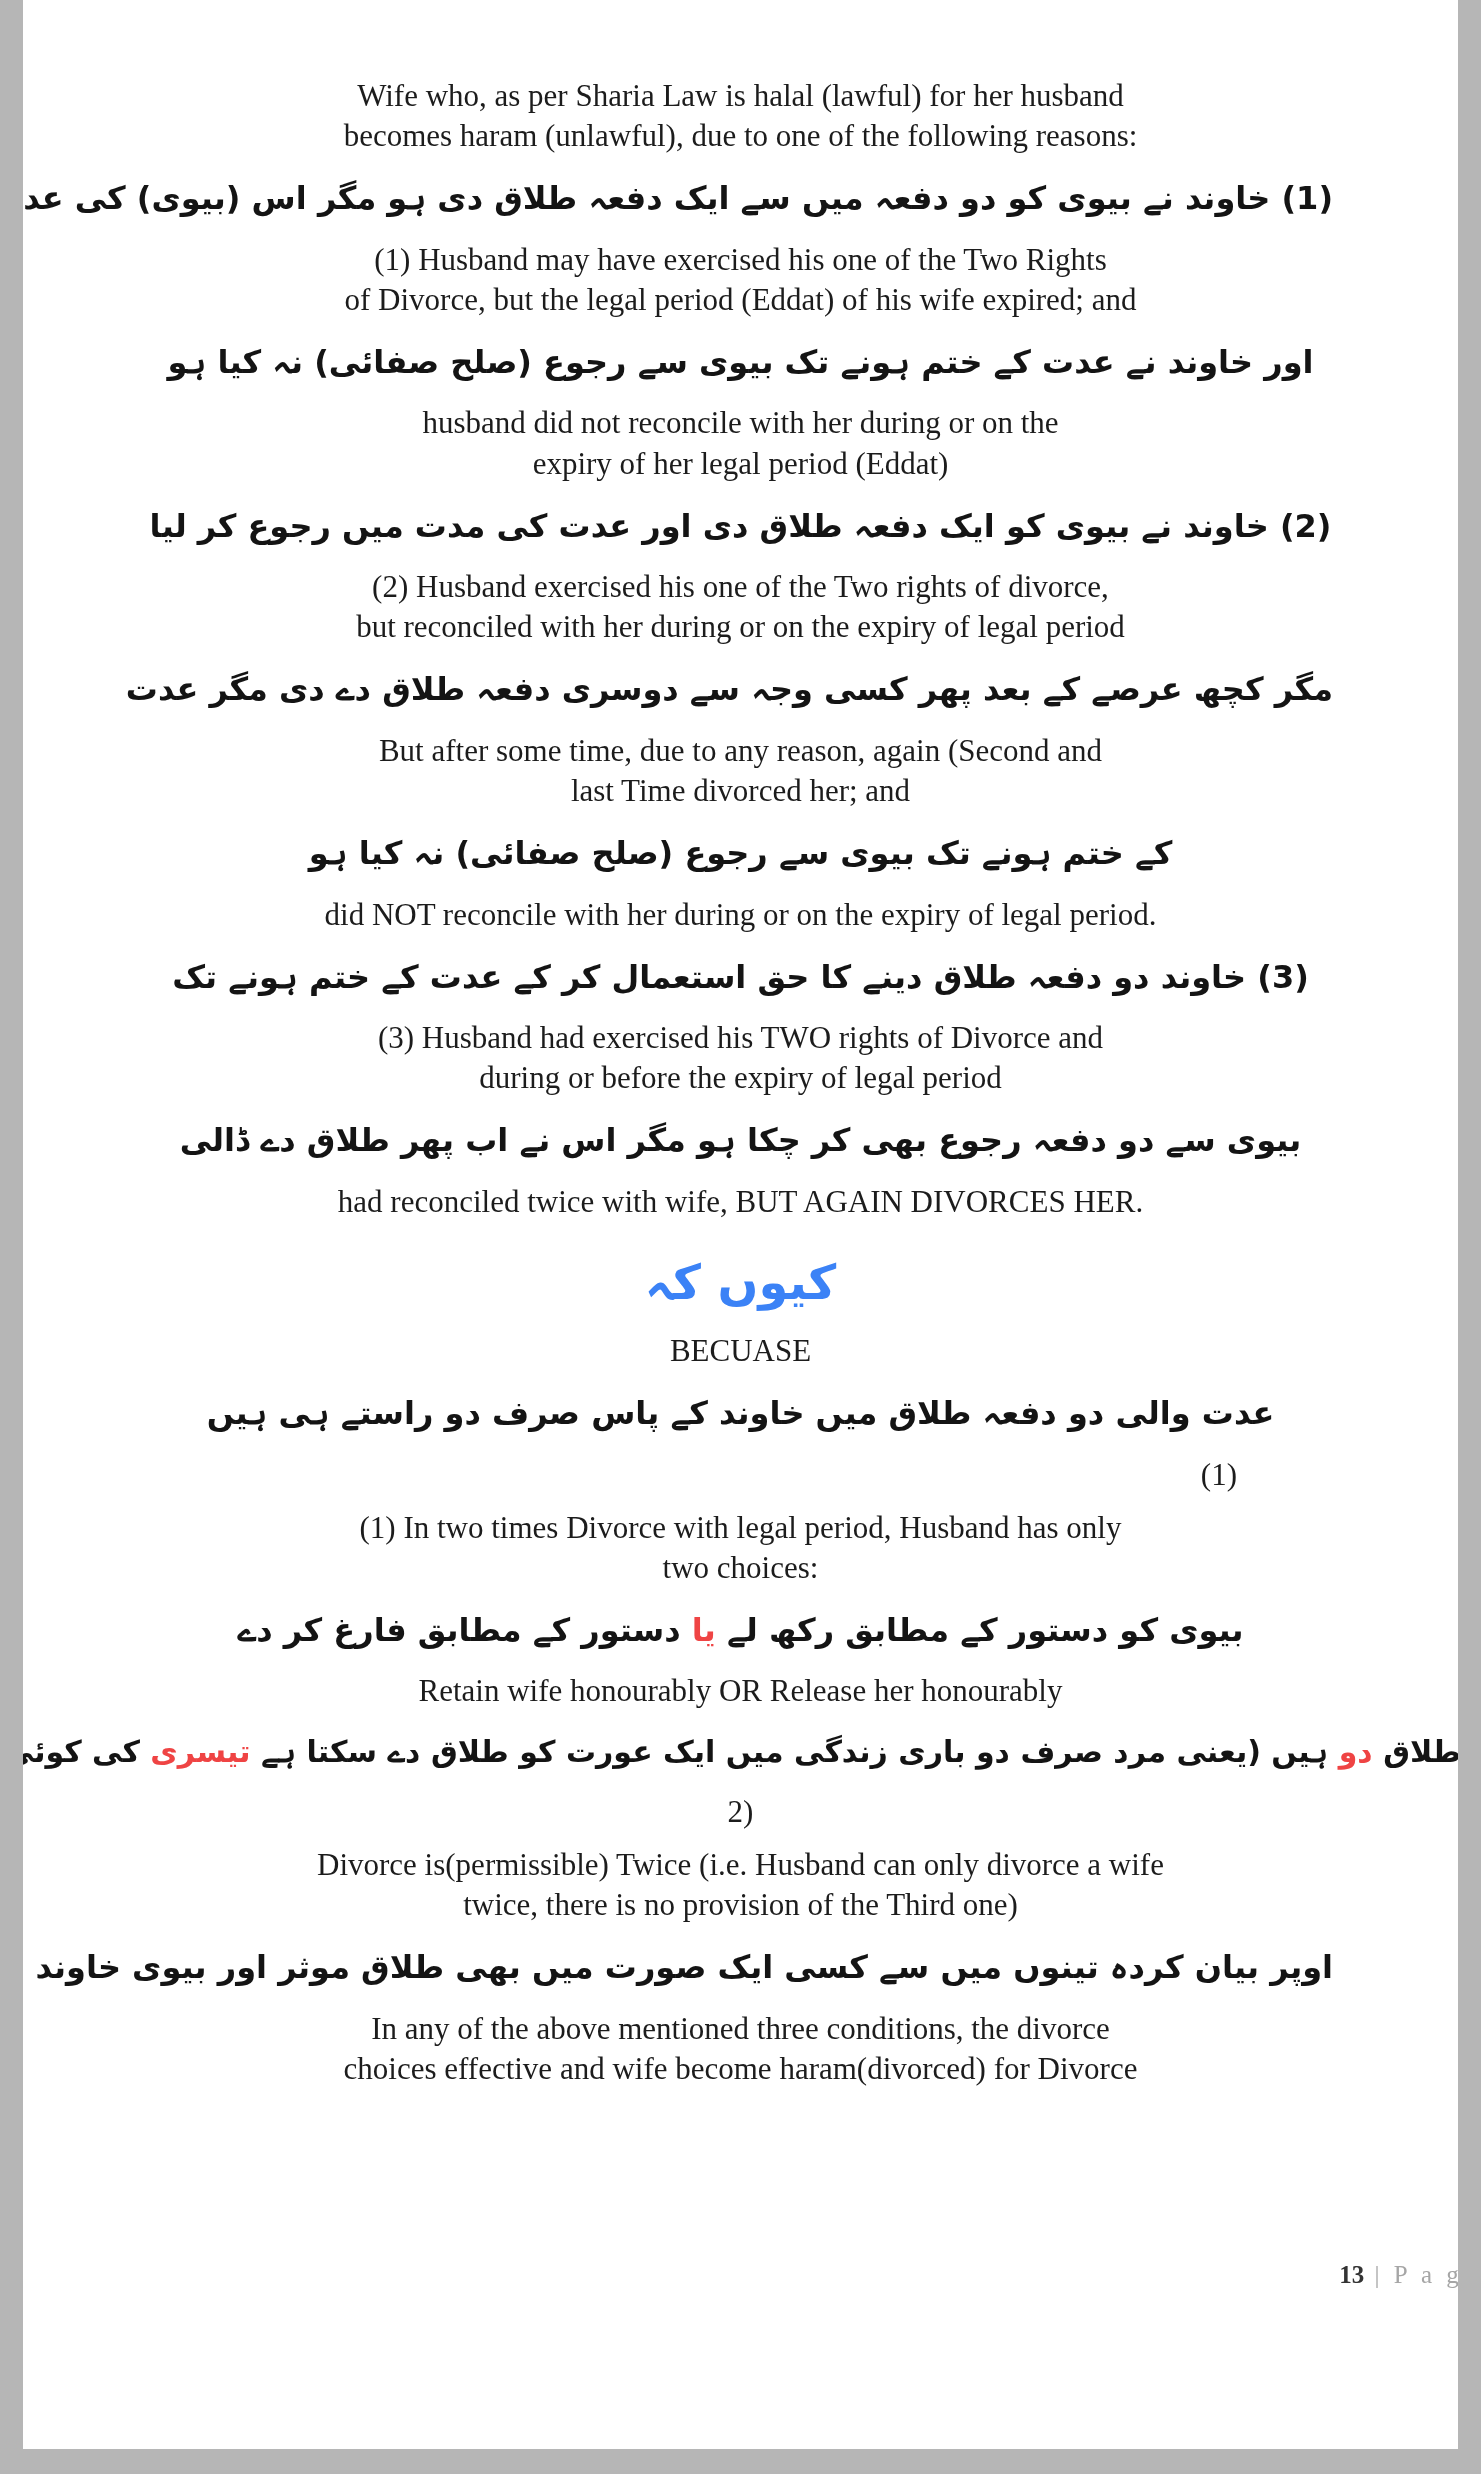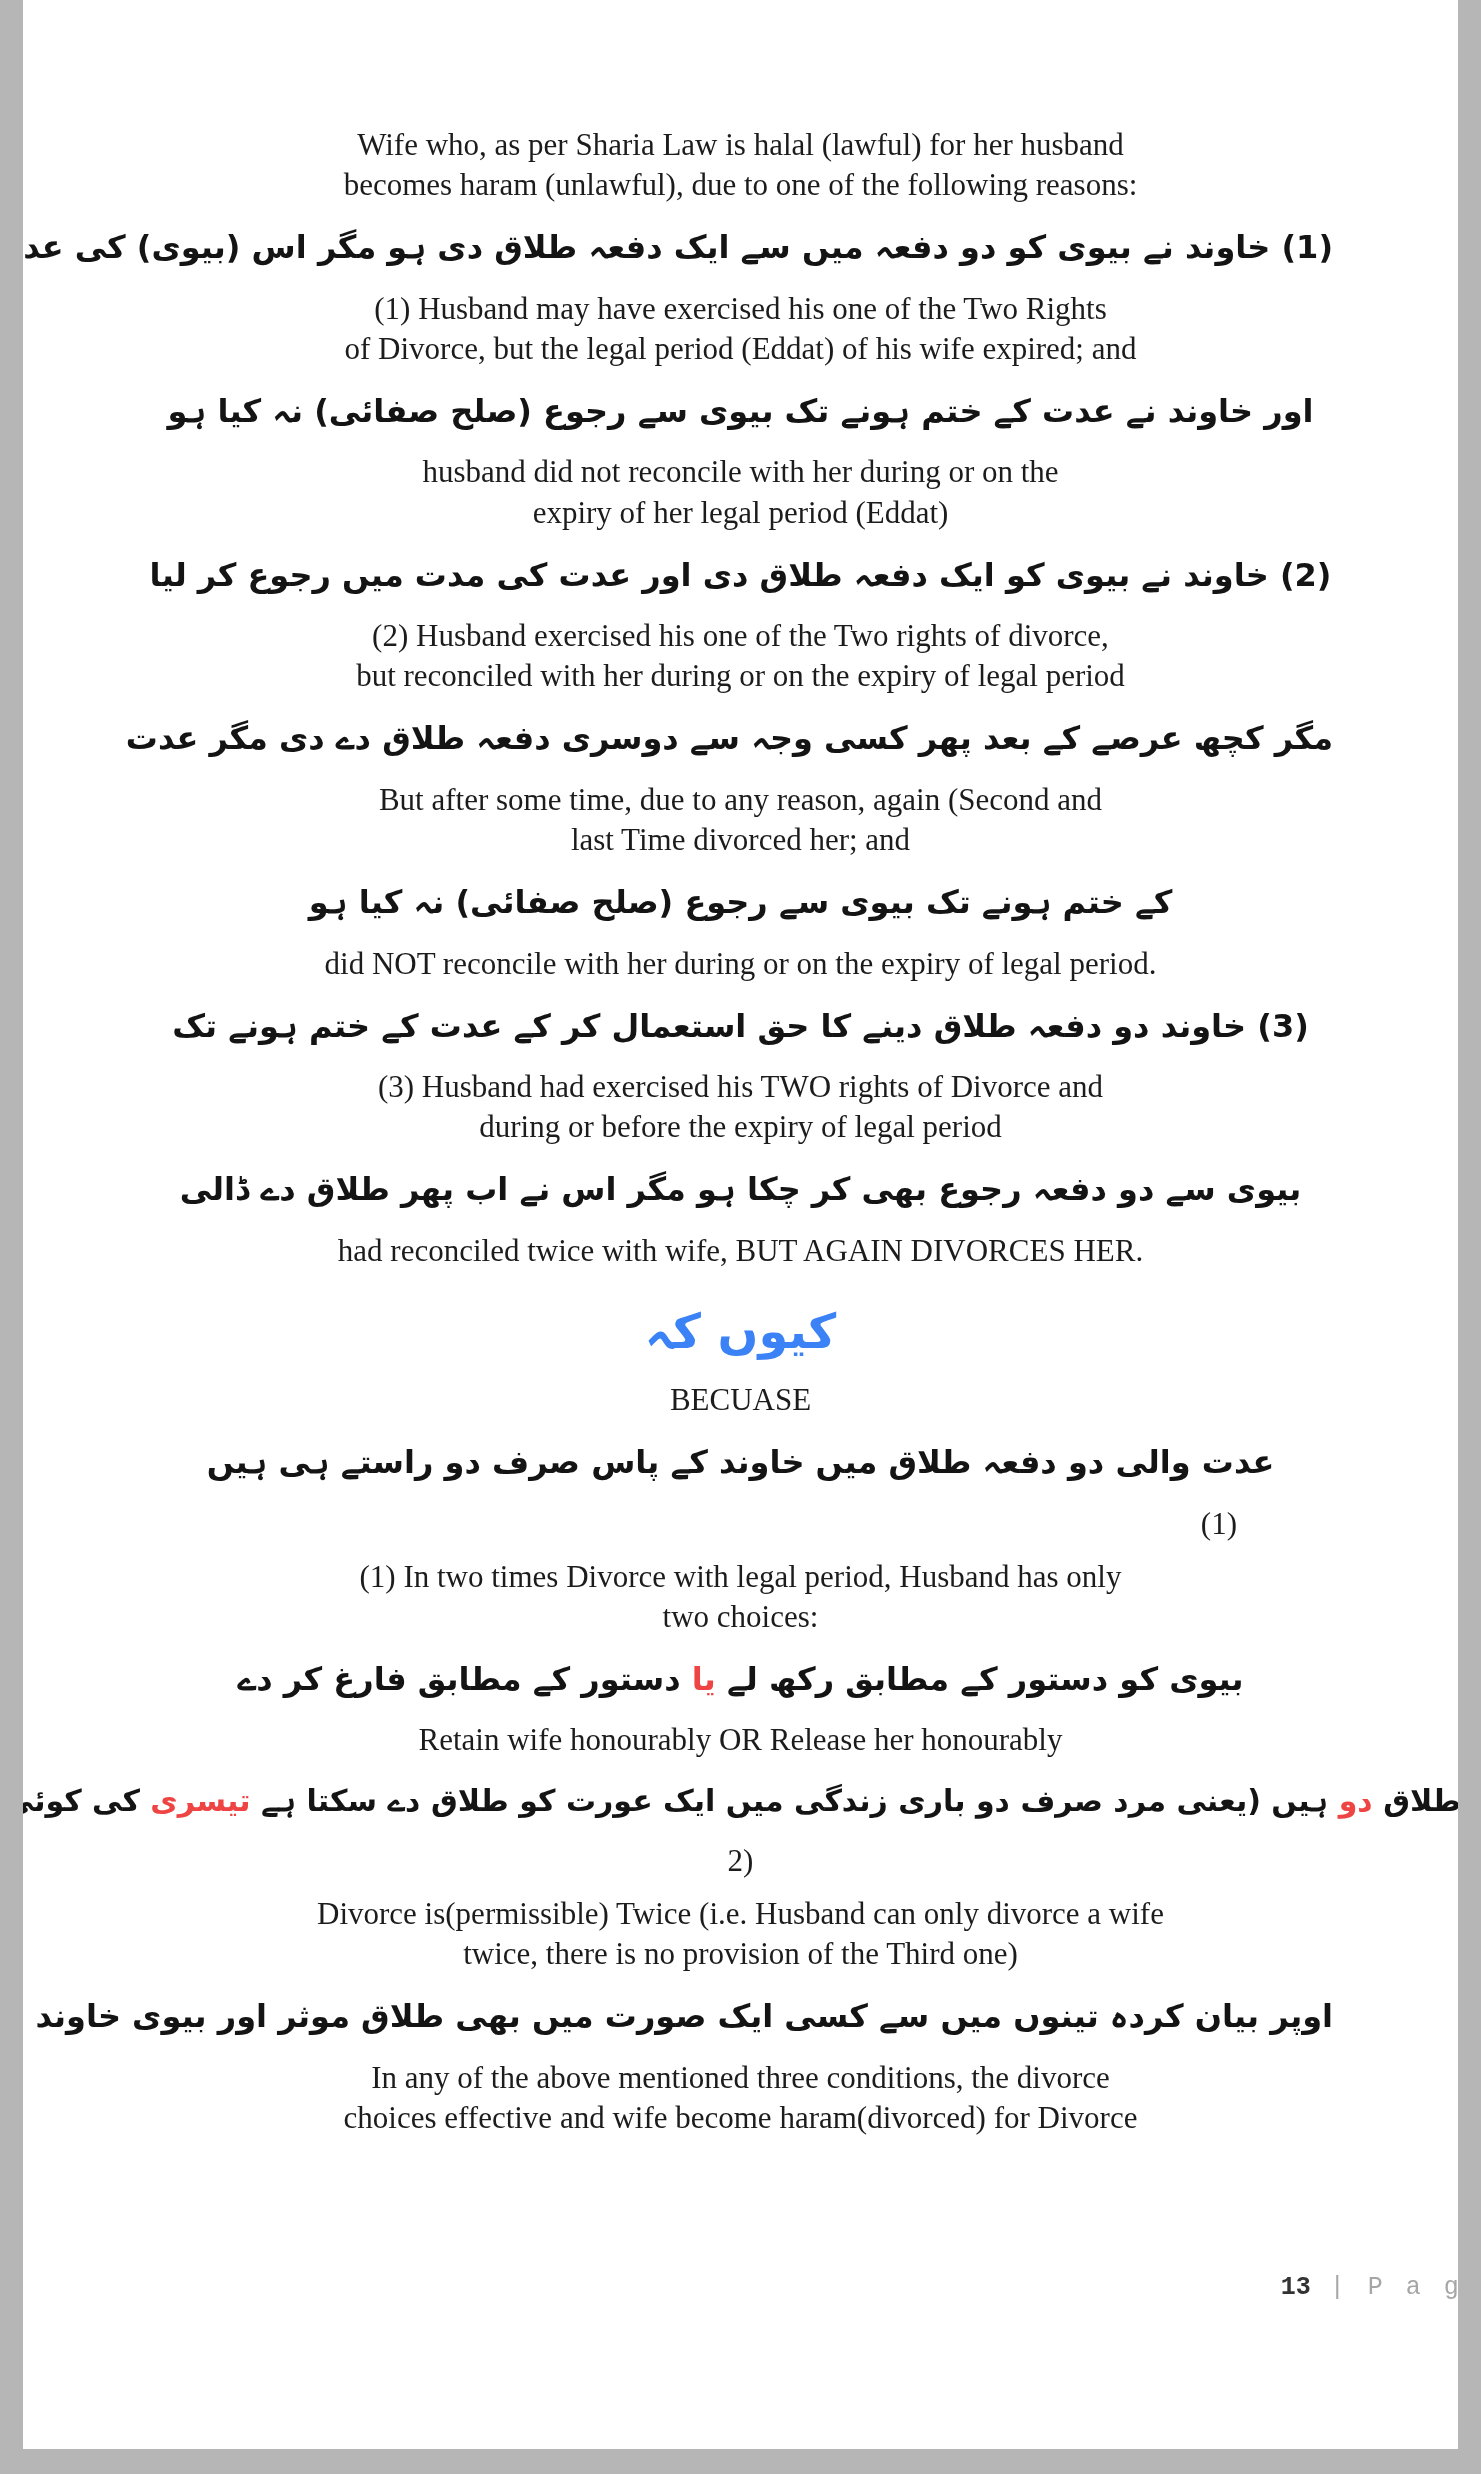--- a/index.html
+++ b/index.html
@@ -13,21 +13,21 @@
     position: relative;
     margin: 0 23px;
     width: 1435px;
     height: 2449px;
     background: #ffffff;
     overflow: hidden;
   }
   .content {
     width: 1185px;
     margin: 0 auto;
-    padding-top: 112px;
+    padding-top: 63px;
     text-align: center;
     color: #1c1c1c;
   }
   .en {
     font-family: "Liberation Serif", serif;
     font-size: 31px;
     line-height: 1.3;
     margin: 12.8px 0;
   }
   .line { display: block; }
@@ -51,22 +51,22 @@
     margin-left: -128px;
     margin-right: -128px;
     font-size: 30px;
   }
   .u { text-underline-offset: 4.8px; }
   .red { color: #ef4444; }
   .marker { text-align: right; padding-right: 96px; margin: 4.8px 0; }
   .footer {
     position: absolute;
     right: -4.8px;
-    bottom: 147px;
-    font-family: Liberation Mono, monospace;
+    bottom: 160px;
+    font-family: Liberation Serif, serif;
     font-size: 25px;
     white-space: nowrap;
   }
   .footer .num { color: #333333; font-weight: 700; }
   .footer .gray { color: #a6a6a6; letter-spacing: 4px; }
 </style>
 </head>
 <body>
 
 <div class="page">

